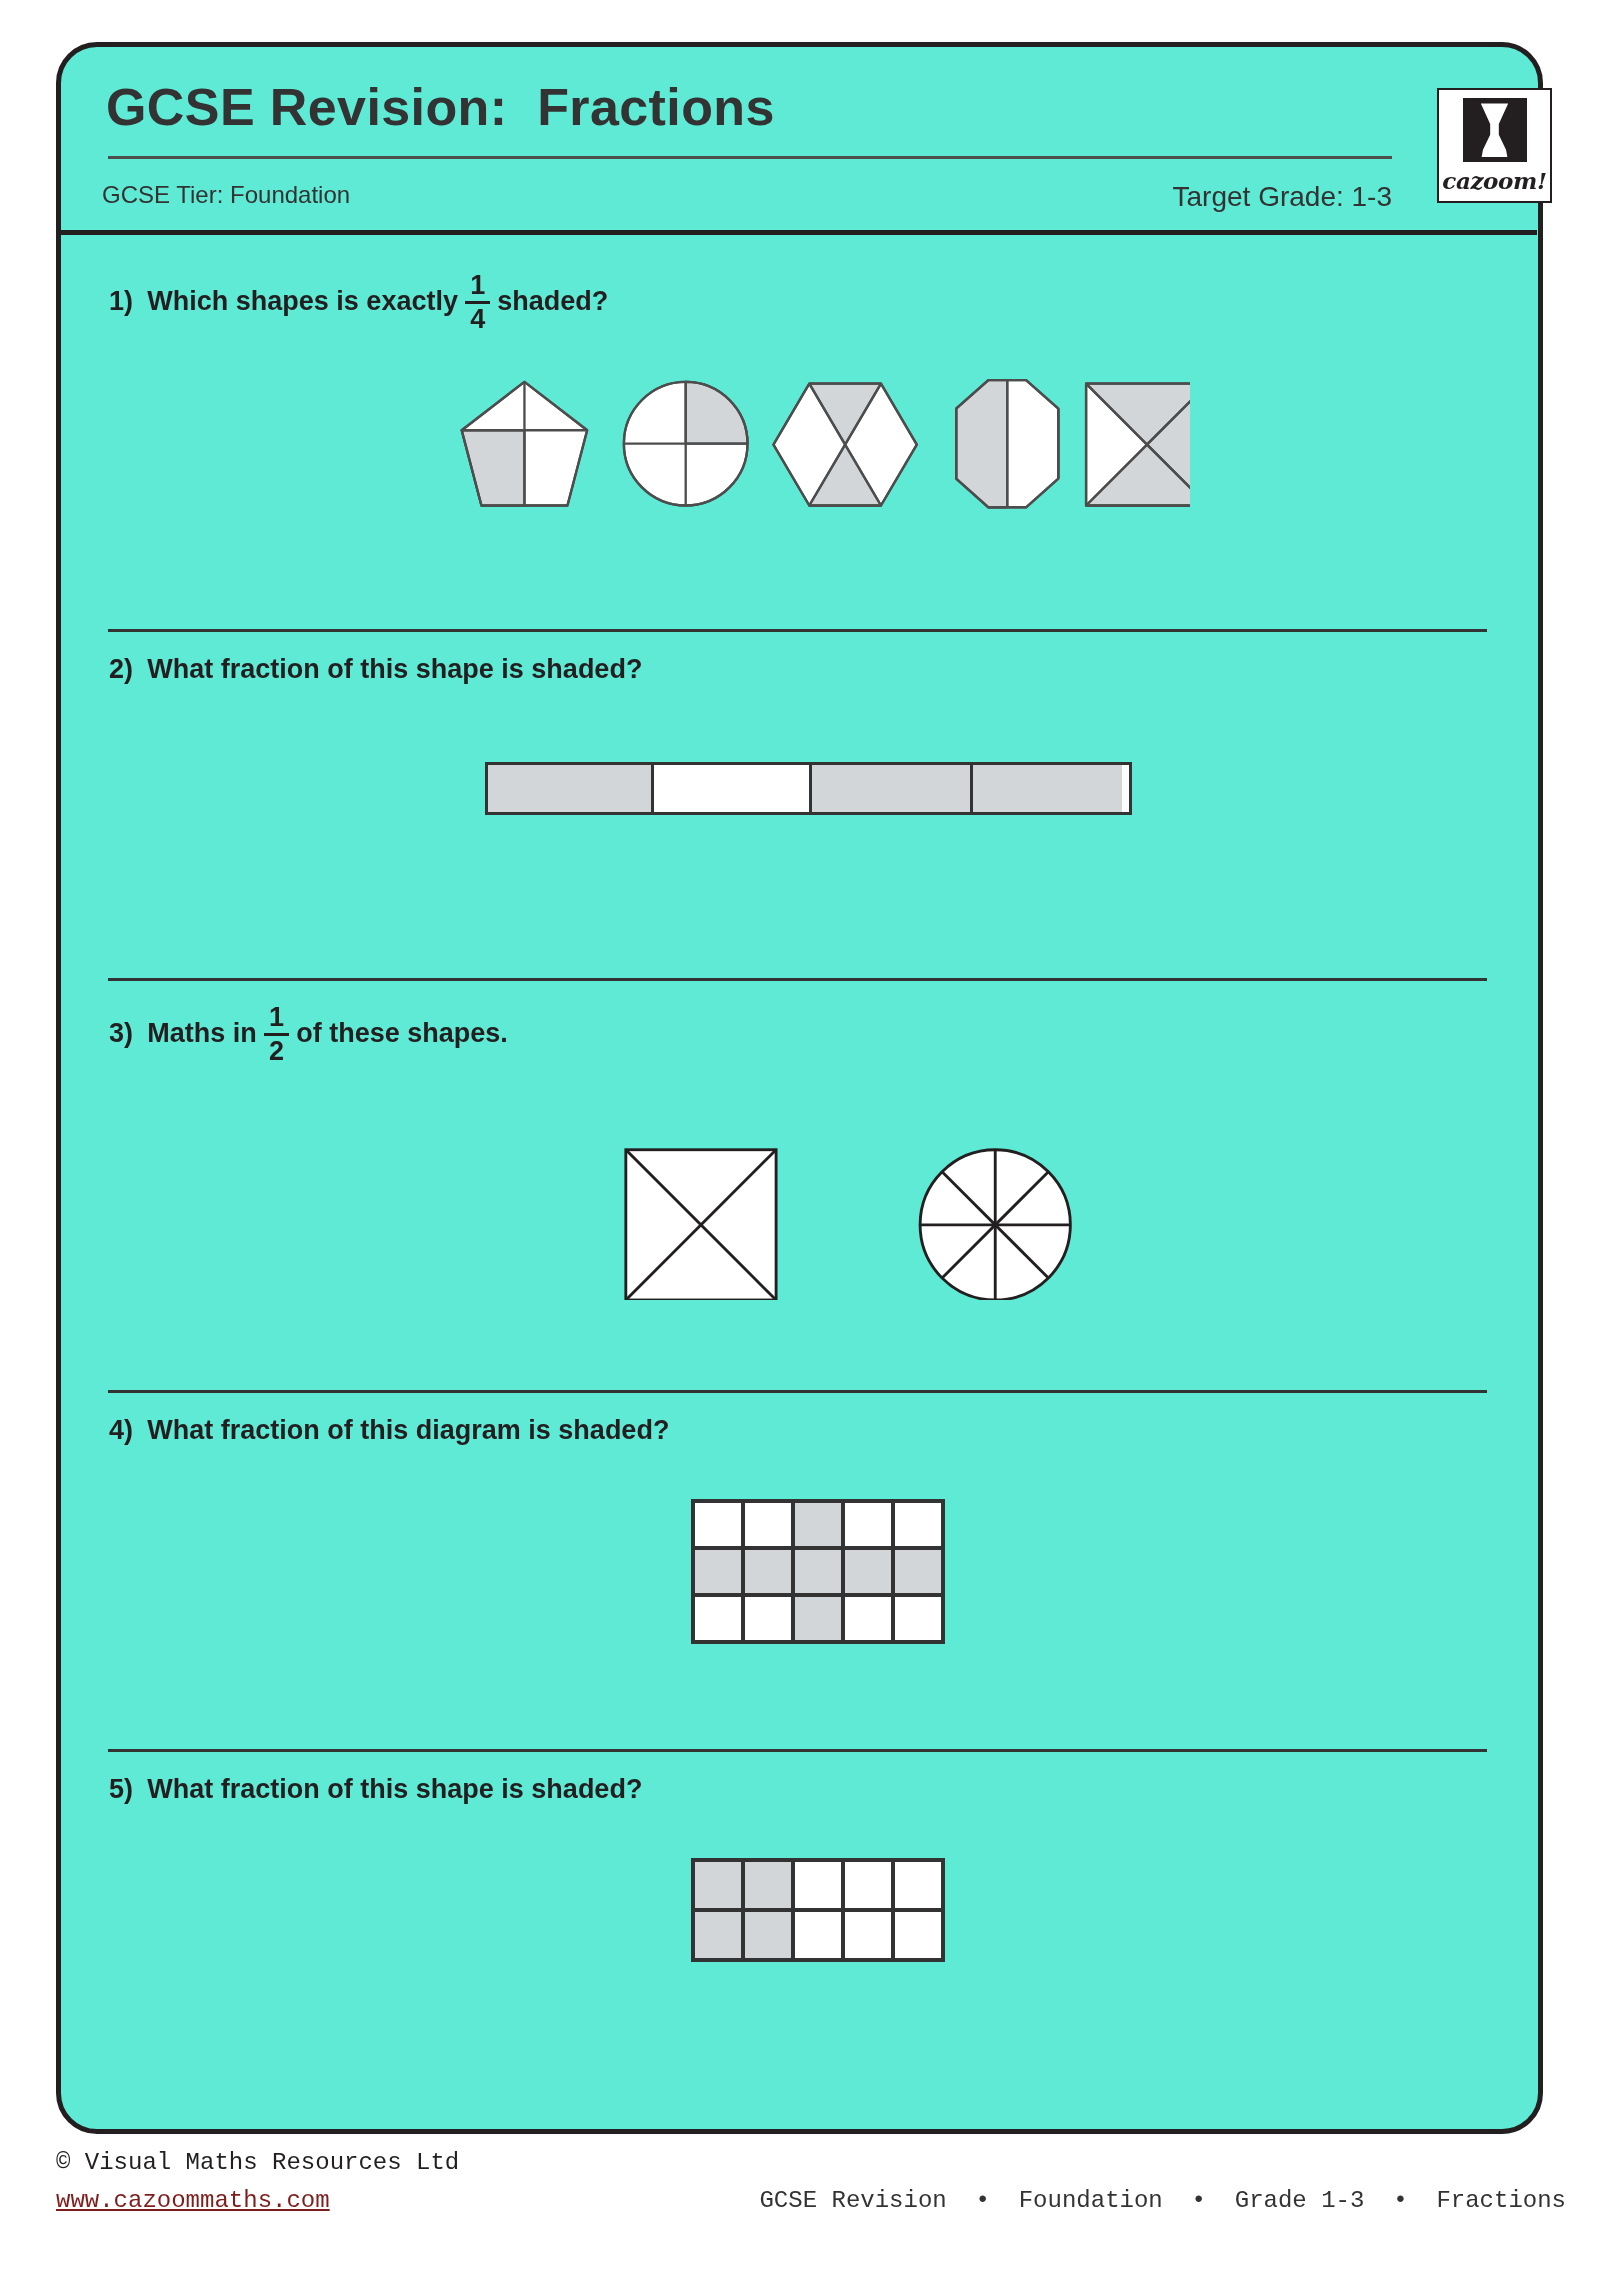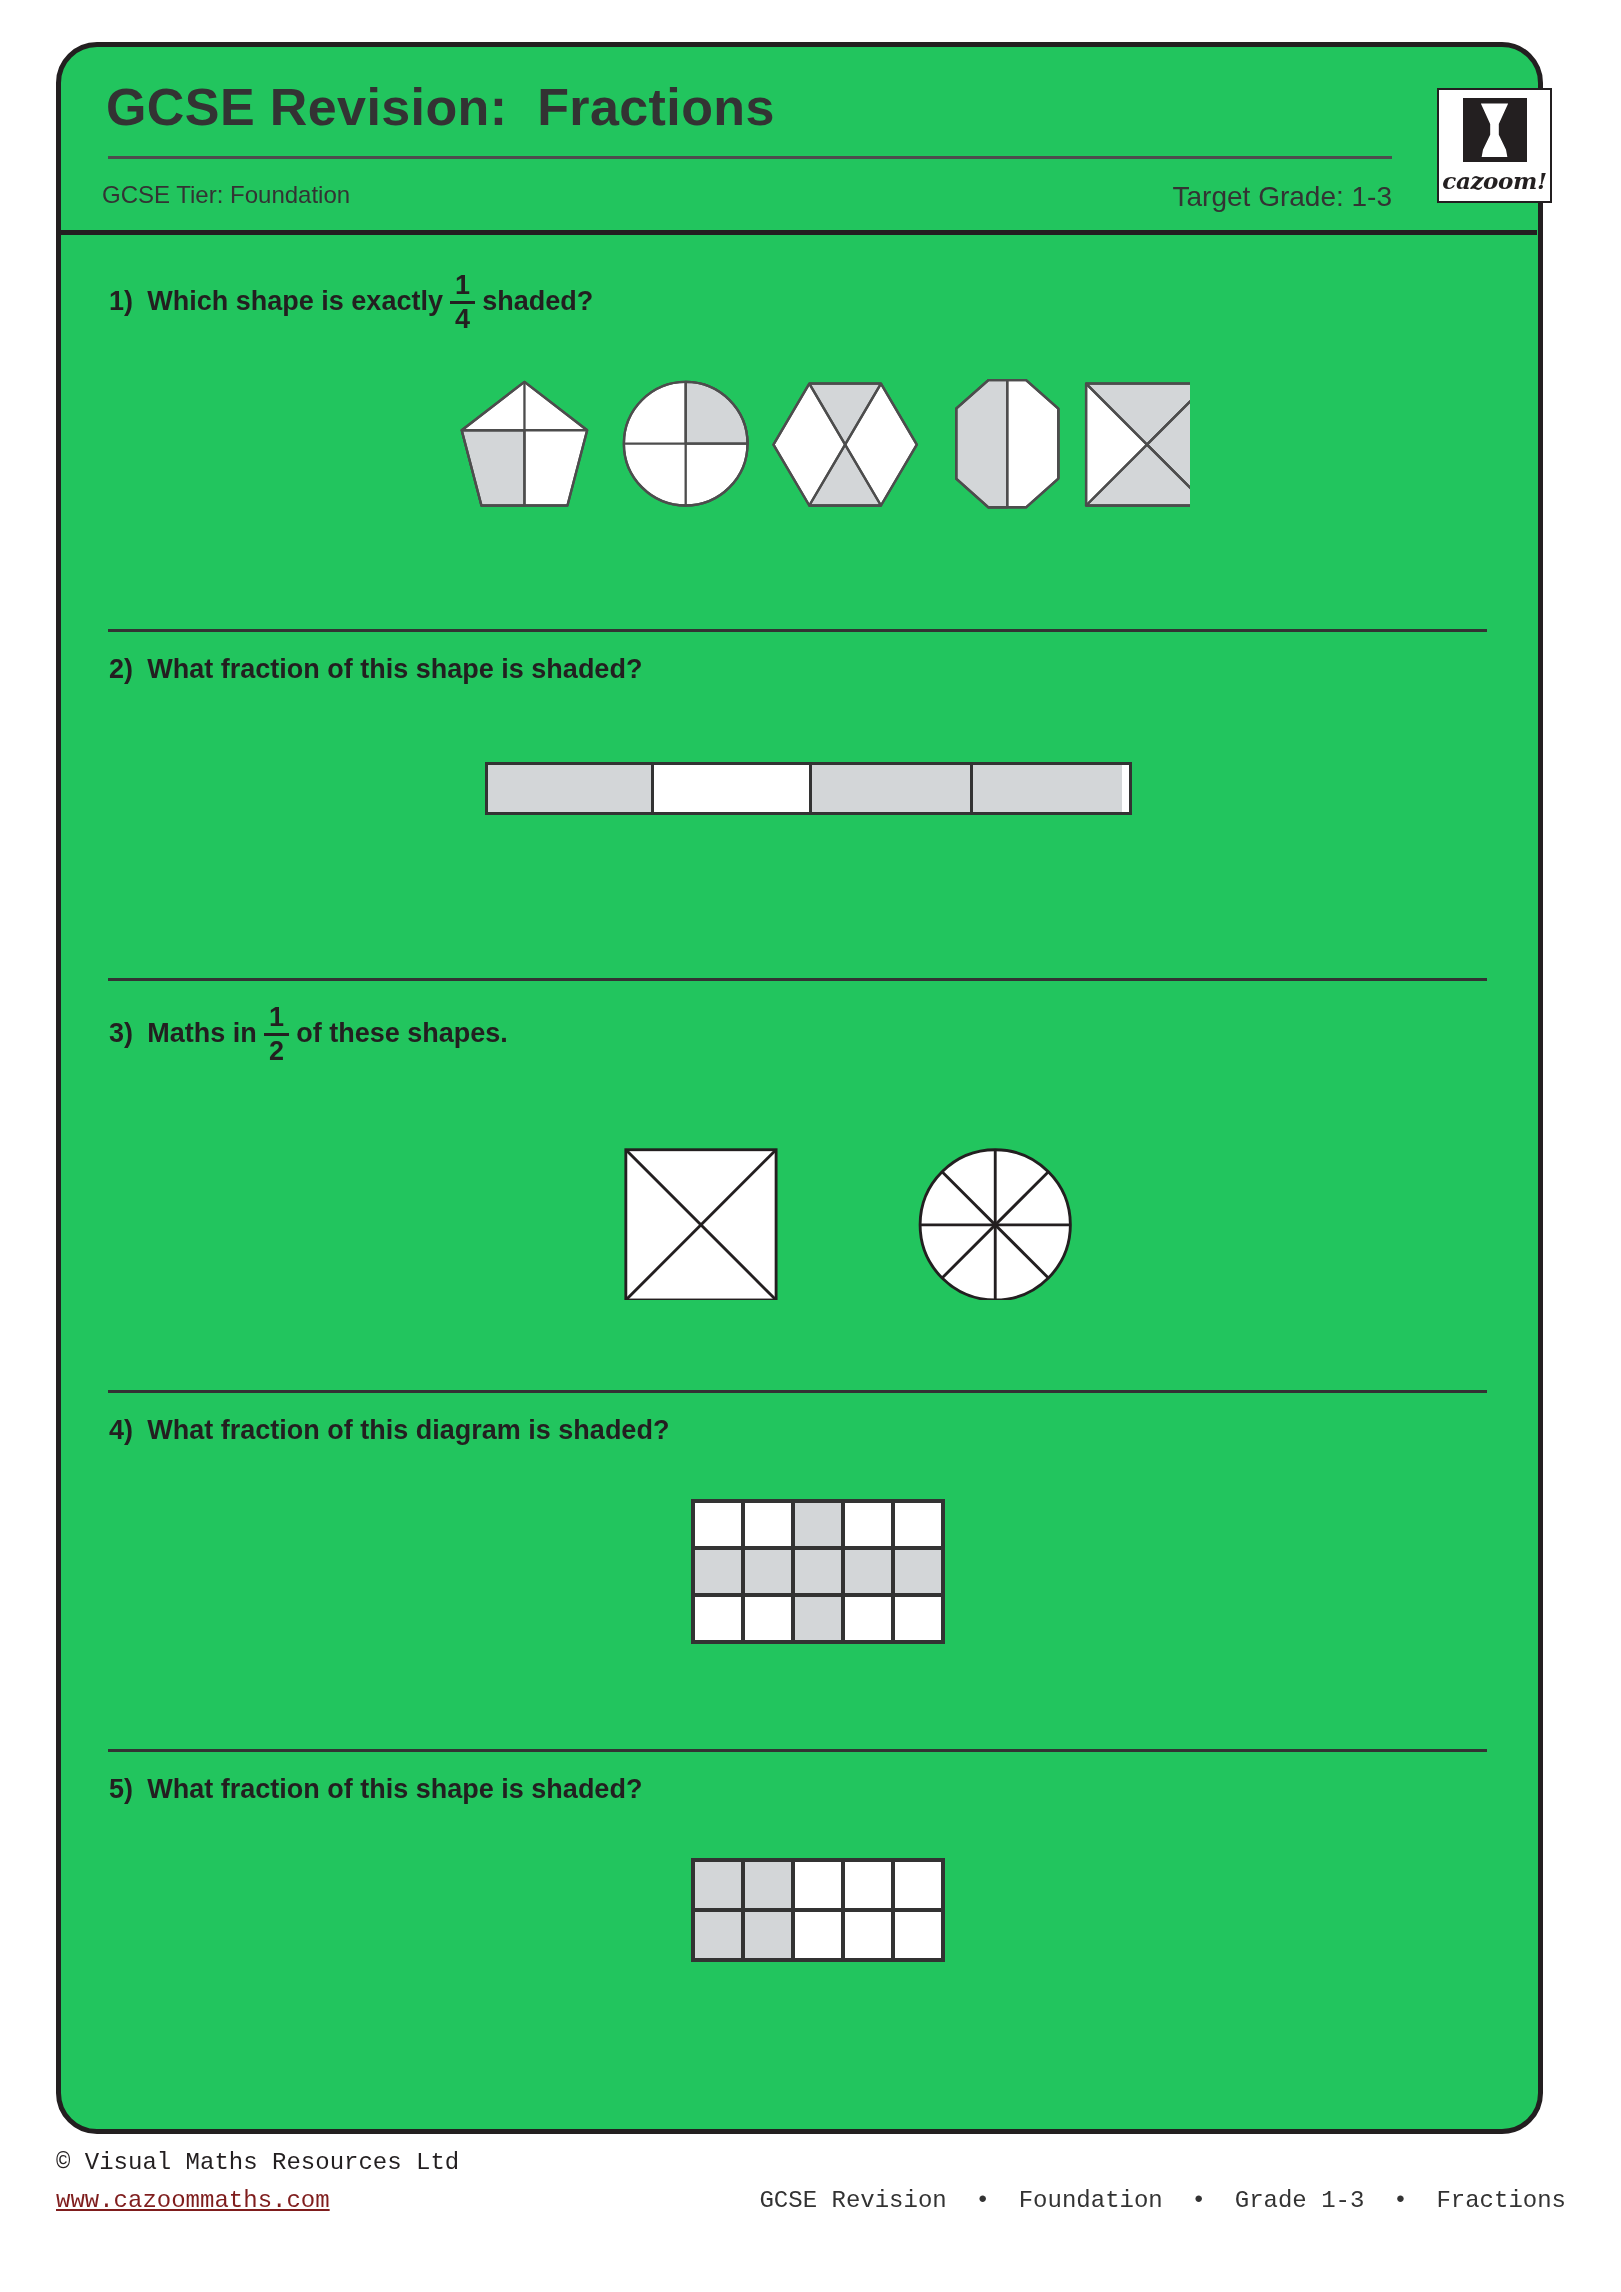--- a/index.html
+++ b/index.html
@@ -19,21 +19,21 @@
   
   #page-frame {
     position: absolute;
     left: 56px;
     top: 42px;
     width: 1487px;
     height: 2092px;
     border: 5.4px solid #231f20;
     border-radius: 41px;
     box-sizing: border-box;
-    background: #22c55e;
+    background: #5eead4;
   }
 
   
   #header {
     position: absolute;
     left: 0;
     top: 0;
     width: 100%;
     height: 188px;
   }
@@ -258,21 +258,21 @@
       </div>
       <div id="logo-word">cazoom!</div>
     </div>
   </div>
 
   <div id="body-rule"></div>
 
   <div class="question-block" style="top:208px;">
     <div class="q-text" style="left:48px; top:16px;">
       <span class="q-num">1)</span>
-      <span class="q-words">Which shape is exactly</span>
+      <span class="q-words">Which shapes is exactly</span>
       <span class="frac">
         <span class="num">1</span>
         <span class="bar"></span>
         <span class="den">4</span>
       </span>
       <span class="q-words">shaded?</span>
     </div>
 
     <div style="position:absolute; left:390px; top:116px;">
       <svg width="739" height="157" viewBox="0 0 825 175" class="svg-shape">

